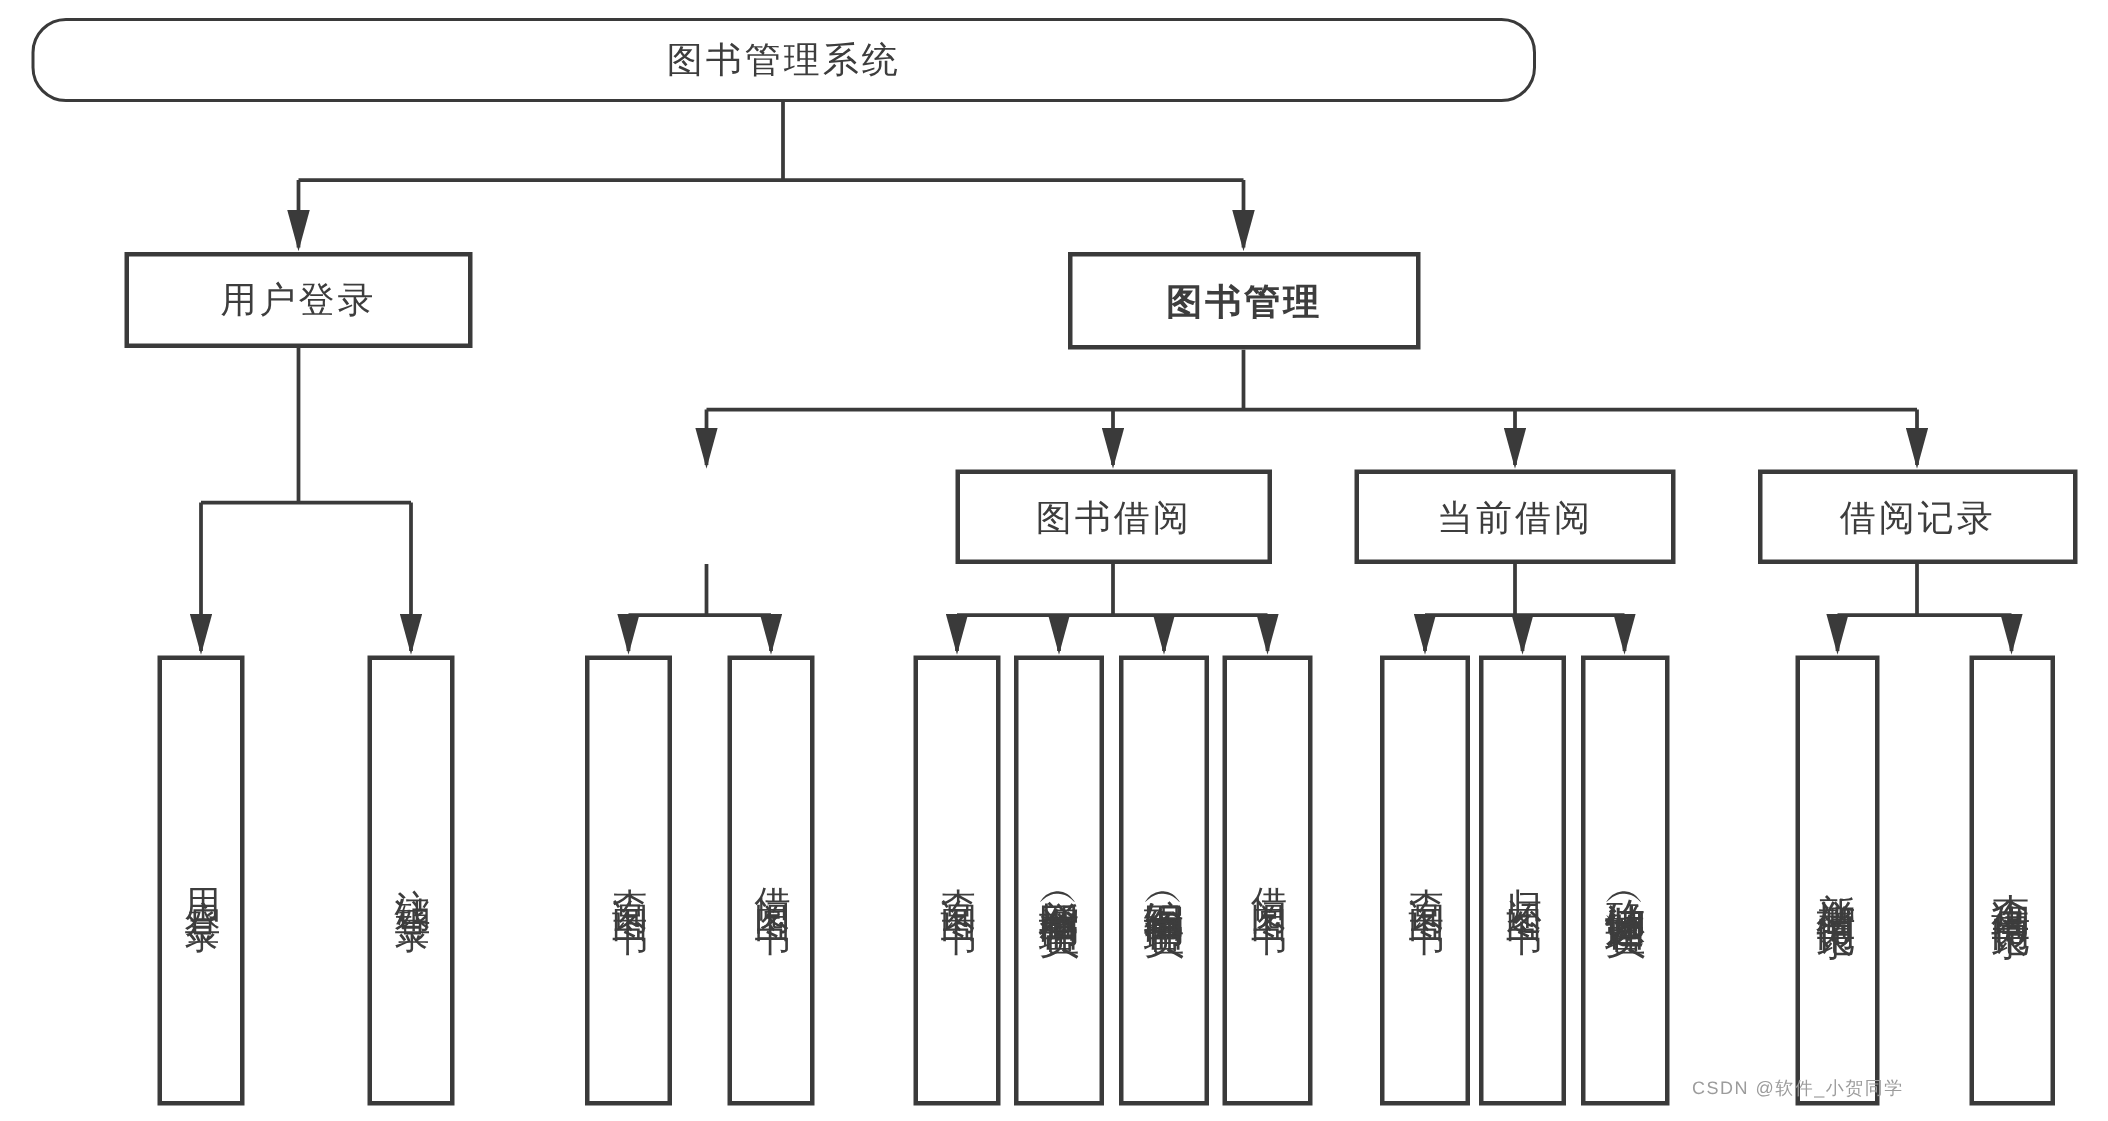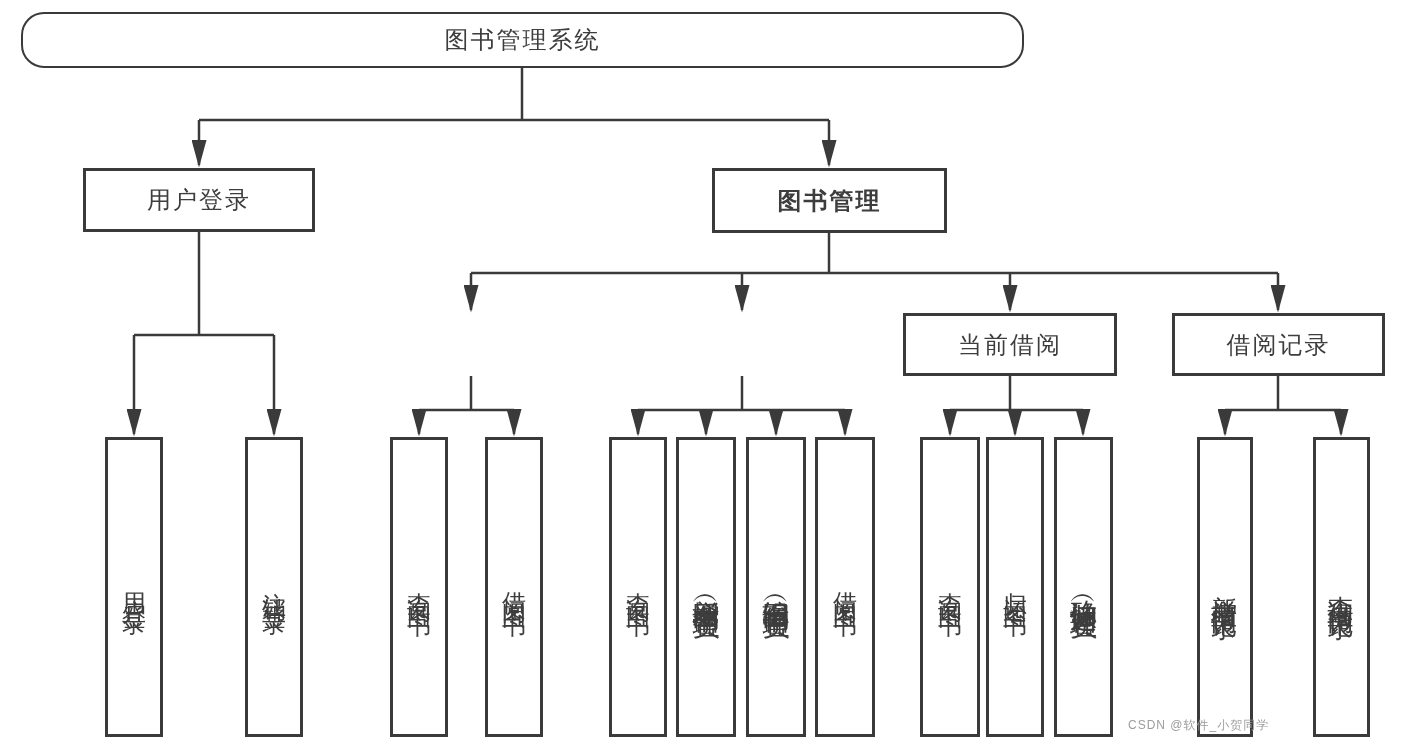--- a/index.html
+++ b/index.html
@@ -126,20 +126,21 @@
       <line x1="1225" y1="410" x2="1225" y2="434" marker-end="url(#arrow)"></line>
       <line x1="1341" y1="410" x2="1341" y2="434" marker-end="url(#arrow)"></line>
     </g>
   </svg>
 
   <div class="node node--root" style="left:21px; top:12px; width:1003px; height:56px;">图书管理系统</div>
 
   <div class="node" style="left:83px; top:168px; width:232px; height:64px;">用户登录</div>
   <div class="node" style="left:712px; top:168px; width:235px; height:65px;font-weight:bold;">图书管理</div>
 
+  <div class="node" style="left:637px; top:313px; width:211px; height:63px;">图书借阅</div>
   <div class="node" style="left:903px; top:313px; width:214px; height:63px;">当前借阅</div>
   <div class="node" style="left:1172px; top:313px; width:213px; height:63px;">借阅记录</div>
 
   <div class="leaf" style="left:105px; top:437px; width:58px; height:300px;">用户登录</div>
   <div class="leaf" style="left:245px; top:437px; width:58px; height:300px;">注销登录</div>
 
   <div class="leaf" style="left:390px; top:437px; width:58px; height:300px;">查询图书</div>
   <div class="leaf" style="left:485px; top:437px; width:58px; height:300px;">借阅图书</div>
 
   <div class="leaf" style="left:609px; top:437px; width:58px; height:300px;">查询图书</div>

